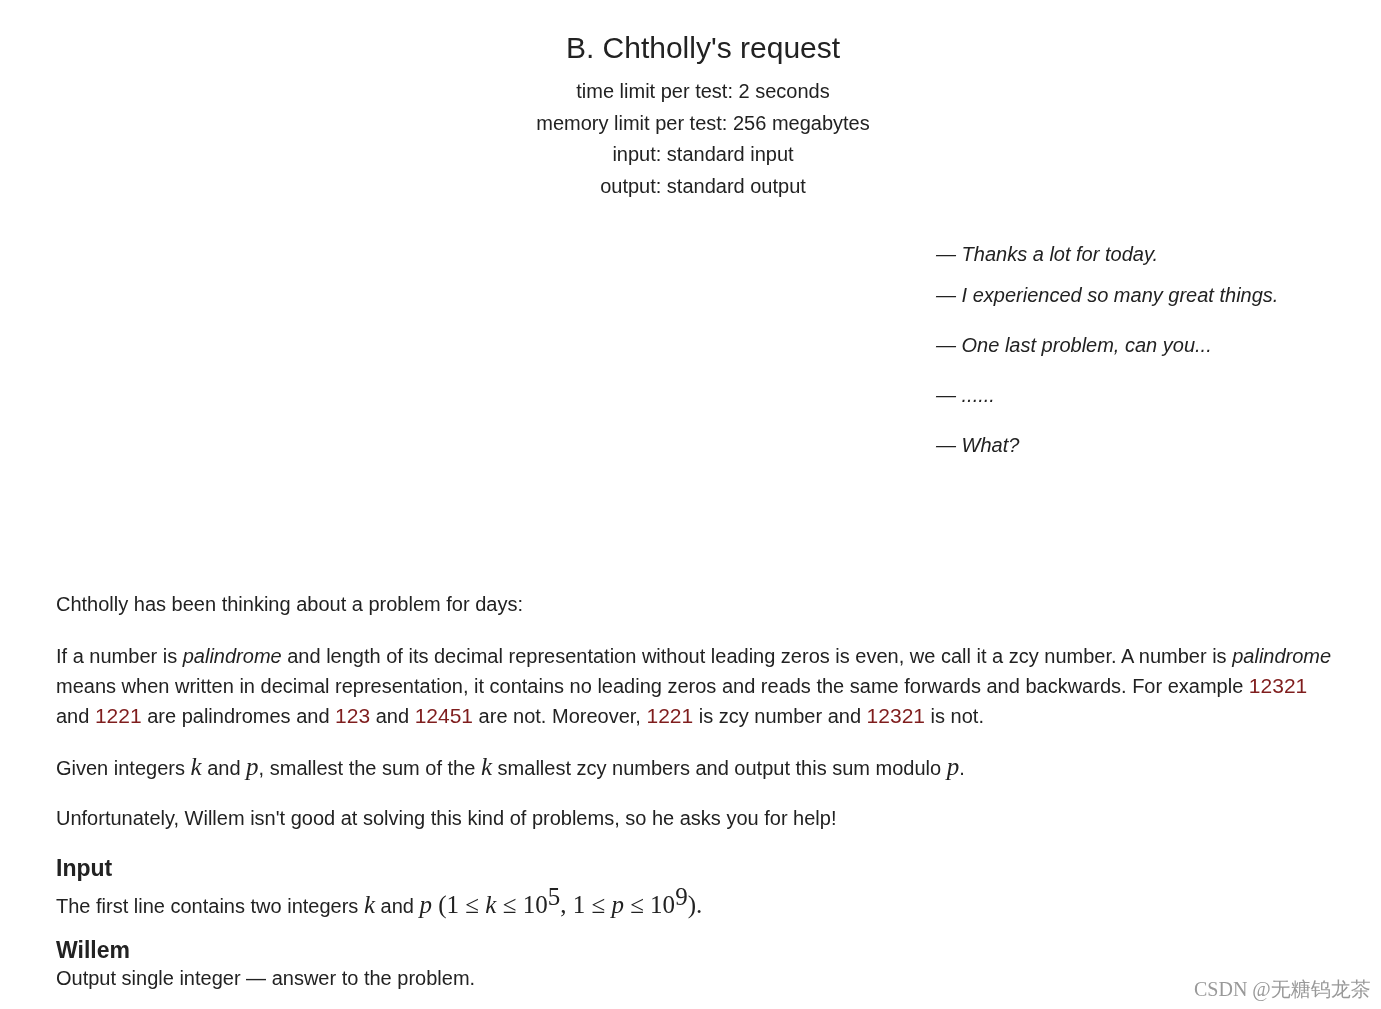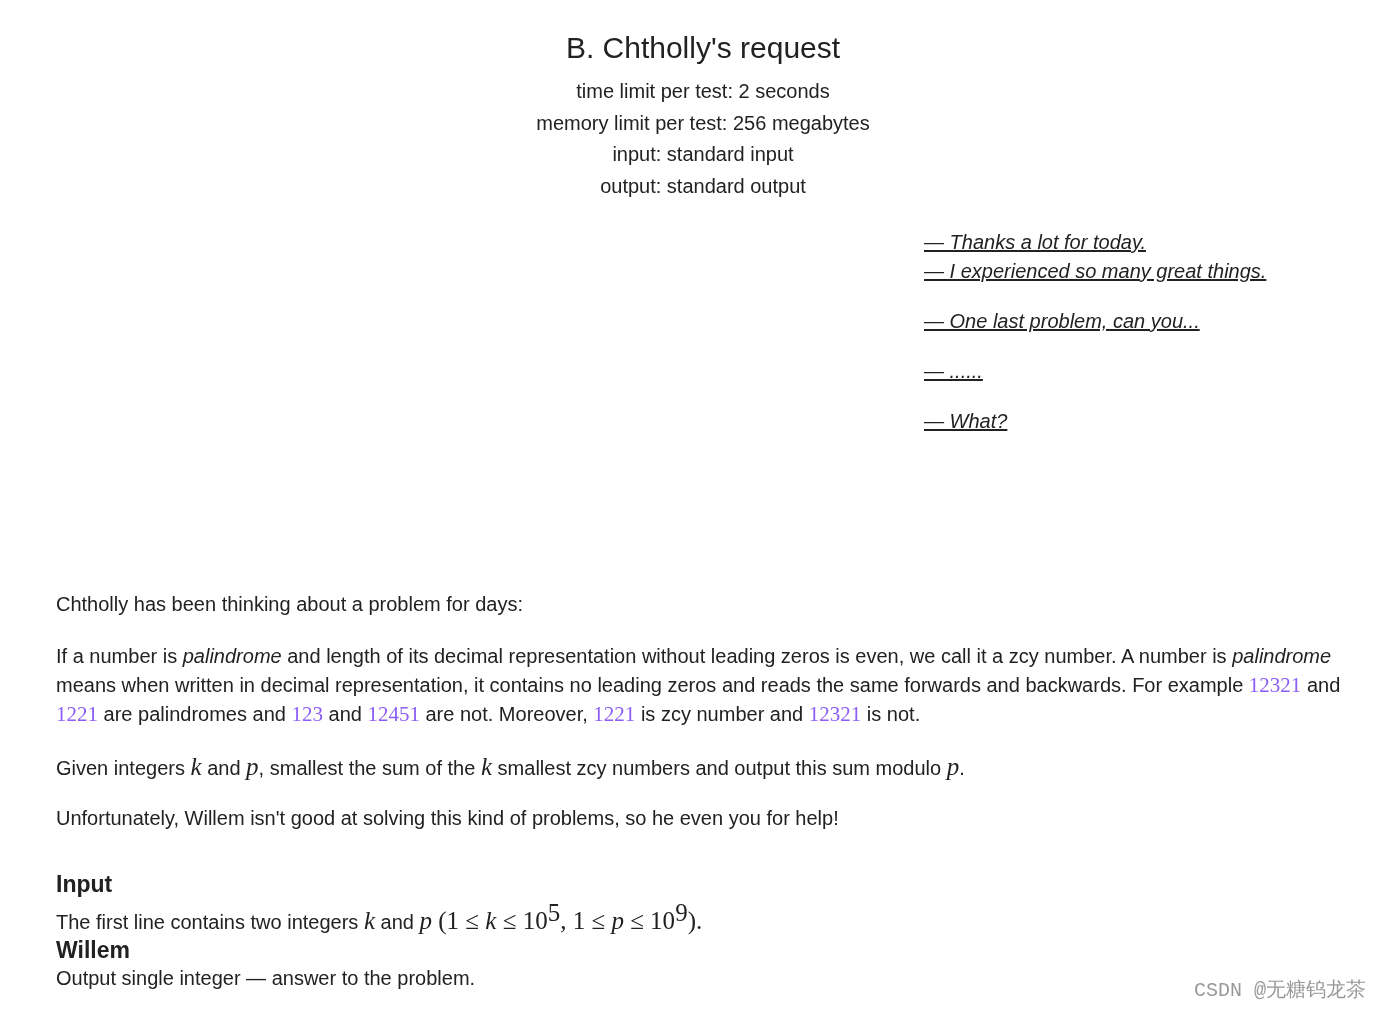--- a/index.html
+++ b/index.html
@@ -7,38 +7,38 @@
     width: 1381px; height: 1009px; position: relative; overflow: hidden;
     font-family: "Liberation Sans", sans-serif; color: #222222;
   }
   .header { position: absolute; left: 0; top: 28px; width: 1406px; text-align: center; }
   .title { font-size: 30px; line-height: 40px; margin: 0 0 8px 0; font-weight: normal; color: #222; }
   .meta-line { font-size: 20px; line-height: 31.5px; color: #222; }
   .epigraph {
     position: absolute; left: 924px; top: 228px; width: 440px;
     font-size: 20px; font-style: italic; line-height: 29px; color: #222;
   }
-  .epigraph p { margin: 0; text-decoration: underline; }
+  .epigraph p { margin: 12px; }
   .epigraph .gap { margin-top: 21px; }
   .body { position: absolute; left: 56px; top: 590px; width: 1290px; font-size: 20px; color: #222; }
   .body p { margin: 0; line-height: 29px; }
   .p1 { position: absolute; top: 0; }
   .p2 { position: absolute; top: 52px; }
   .p3 { position: absolute; top: 162px; }
   .p4 { position: absolute; top: 214px; }
-  .sec-input { position: absolute; top: 280px; }
+  .sec-input { position: absolute; top: 264px; }
   .sec-output { position: absolute; top: 346px; }
   .sec-title { font-size: 23px; font-weight: bold; line-height: 28px; }
-  .mono { font-family: Liberation Serif, serif; color: #8b5cf6; font-size: 21px; }
+  .mono { font-family: Liberation Sans, sans-serif; color: #7f1d1d; font-size: 21px; }
   .math { font-family: "Liberation Serif", serif; font-size: 25px; font-style: italic; }
   .math-up { font-family: "Liberation Serif", serif; font-size: 25px; }
   sup { font-size: 14px; }
   .watermark {
     position: absolute; left: 1194px; top: 976px; font-size: 20px; color: #999999;
-    font-family: Liberation Mono, monospace;
+    font-family: Liberation Serif, serif;
   }
 </style>
 </head>
 <body>
 
 <div class="header">
   <div class="title">B. Chtholly's request</div>
   <div class="meta-line">time limit per test: 2 seconds</div>
   <div class="meta-line">memory limit per test: 256 megabytes</div>
   <div class="meta-line">input: standard input</div>
@@ -53,21 +53,21 @@
   <p class="gap">— What?</p>
 </div>
 
 <div class="body">
   <p class="p1">Chtholly has been thinking about a problem for days:</p>
 
   <p class="p2"><span>If a number is </span><em>palindrome</em><span> and length of its decimal representation without leading zeros is even, we call it a zcy number. A number is </span><em>palindrome</em><span> means when written in decimal representation, it contains no leading zeros and reads the same forwards and backwards. For example </span><span class="mono">12321</span><span> and </span><span class="mono">1221</span><span> are palindromes and </span><span class="mono">123</span><span> and </span><span class="mono">12451</span><span> are not. Moreover, </span><span class="mono">1221</span><span> is zcy number and </span><span class="mono">12321</span><span> is not.</span></p>
 
   <p class="p3"><span>Given integers </span><span class="math">k</span><span> and </span><span class="math">p</span><span>, smallest the sum of the </span><span class="math">k</span><span> smallest zcy numbers and output this sum modulo </span><span class="math">p</span><span>.</span></p>
 
-  <p class="p4">Unfortunately, Willem isn't good at solving this kind of problems, so he even you for help!</p>
+  <p class="p4">Unfortunately, Willem isn't good at solving this kind of problems, so he asks you for help!</p>
 
   <div class="sec-input">
     <div class="sec-title">Input</div>
     <p><span>The first line contains two integers </span><span class="math">k</span><span> and </span><span class="math">p</span><span class="math-up"> (1 ≤ </span><span class="math">k</span><span class="math-up"> ≤ 10</span><sup class="math-up">5</sup><span class="math-up">, 1 ≤ </span><span class="math">p</span><span class="math-up"> ≤ 10</span><sup class="math-up">9</sup><span class="math-up">).</span></p>
   </div>
 
   <div class="sec-output">
     <div class="sec-title">Willem</div>
     <p>Output single integer — answer to the problem.</p>
   </div>

